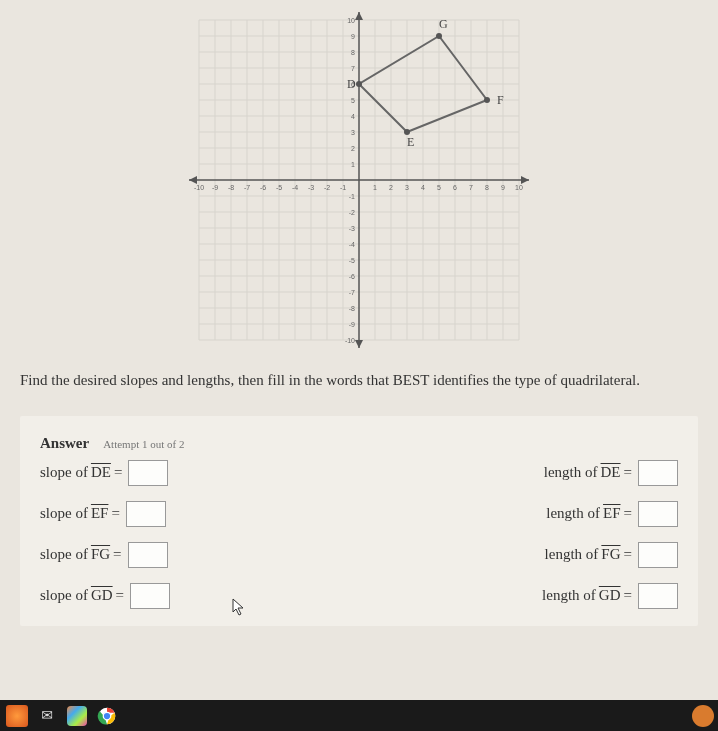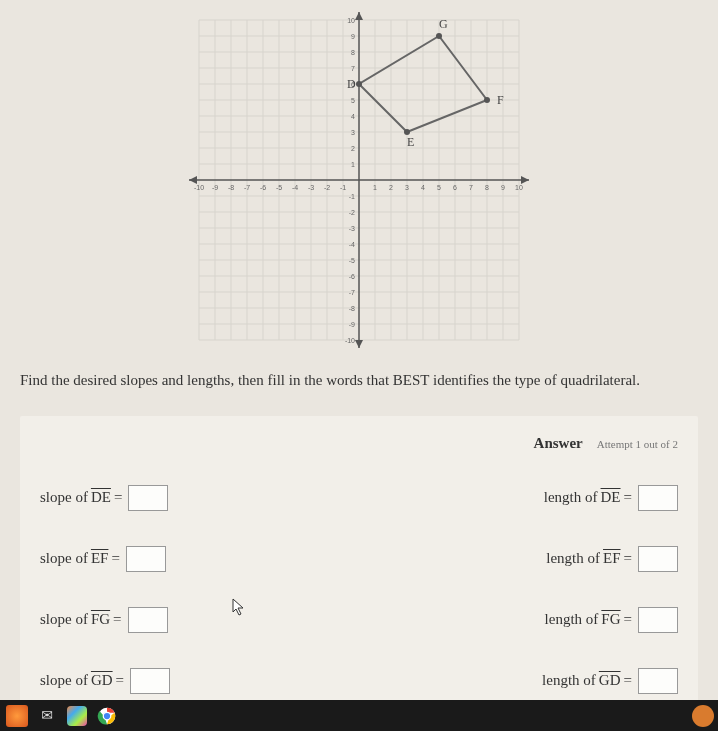--- a/index.html
+++ b/index.html
@@ -27,37 +27,35 @@
       color: #333;
       margin: 15px 0 25px 0;
       line-height: 1.4;
     }
     .answer-section {
       background: #f2efe9;
       padding: 18px 20px 10px 20px;
       border-radius: 2px;
     }
     .answer-header {
-      margin-bottom: 25px;
-      text-align: right;
     }
     .answer-label {
       font-weight: bold;
       font-size: 15px;
       color: #333;
       margin-right: 10px;
     }
     .attempt {
       font-size: 11px;
       color: #777;
     }
     .rows {
       display: flex;
       flex-direction: column;
-      gap: 20px;
+      gap: 0;
     }
     .row {
       display: flex;
       justify-content: space-between;
       align-items: center;
     }
     .field {
       display: flex;
       align-items: center;
       font-size: 15px;

